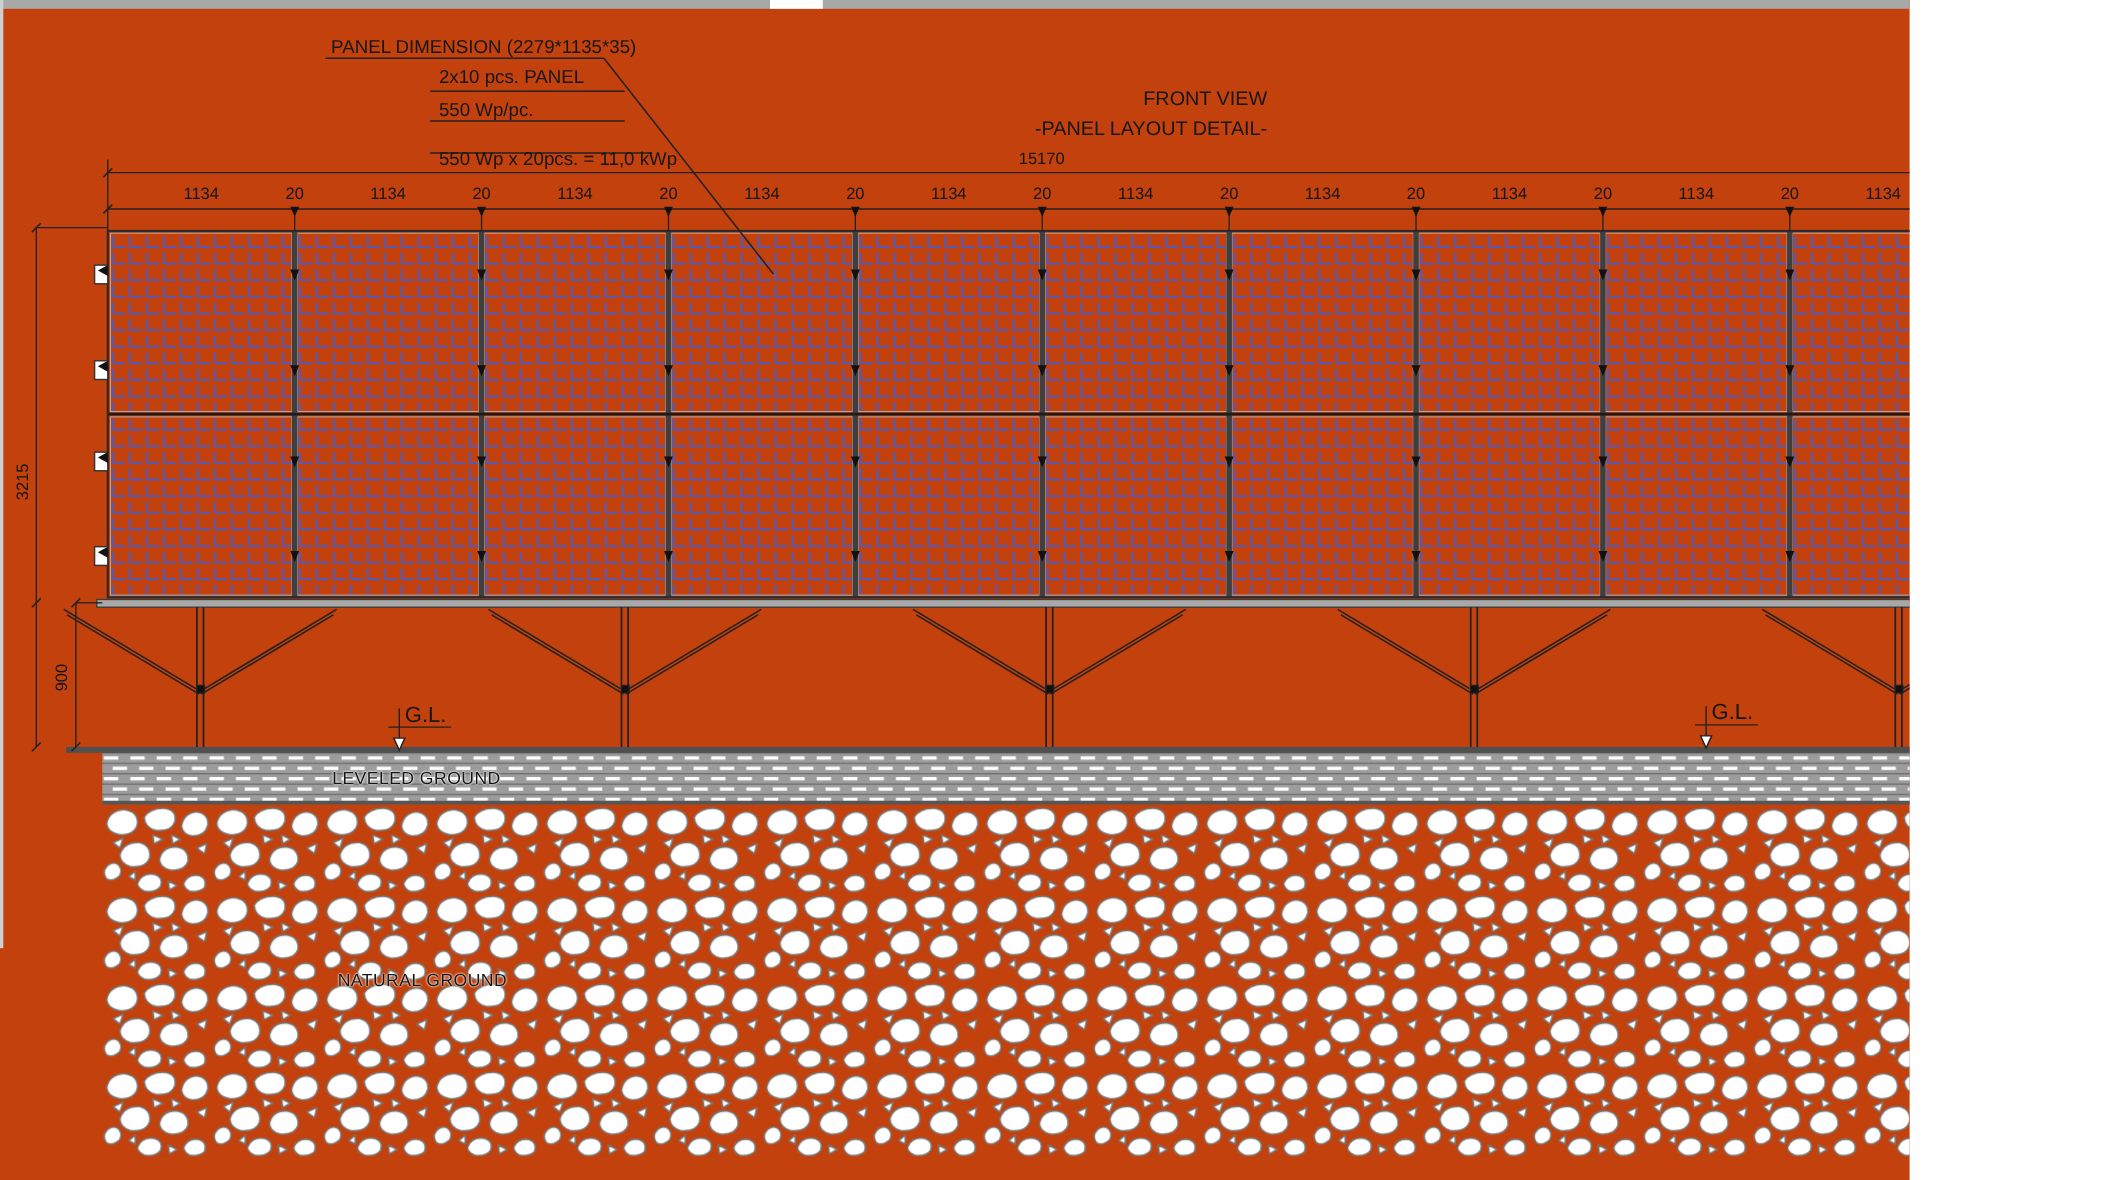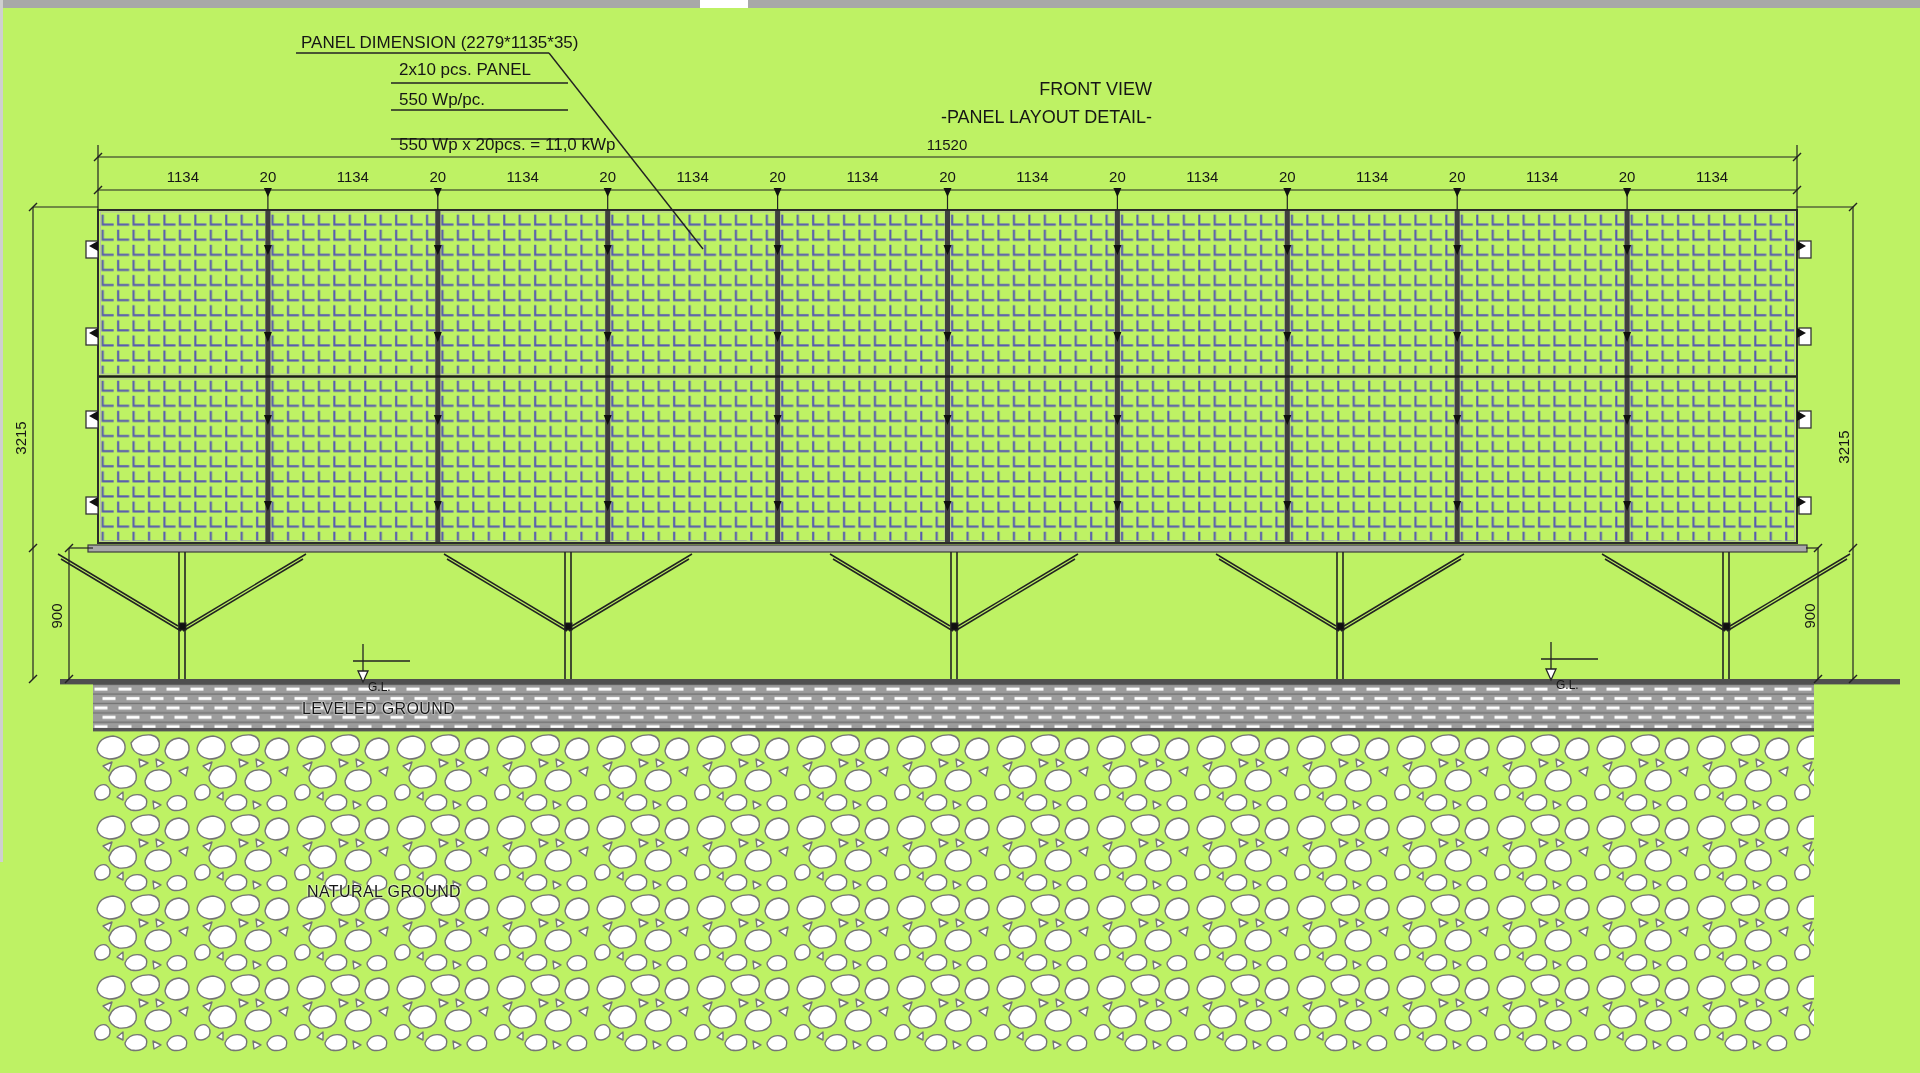--- a/index.html
+++ b/index.html
@@ -1,25 +1,25 @@
 <!DOCTYPE html>
 <html><head>
 <meta charset="utf-8">
 <style>
   html,body{margin:0;padding:0;background:#fff;}
-  #canvas{position:relative;width:1920px;height:1073px;background:#bef264;overflow:hidden;
+  #canvas{position:relative;width:1736px;height:1073px;background:#c2410c;overflow:hidden;
           font-family:"Liberation Sans",sans-serif;}
   #linework{position:absolute;left:0;top:0;}
   .lbl{position:absolute;color:#161616;white-space:nowrap;line-height:1.05;
        font-family:"Liberation Sans",sans-serif;}
   .note{font-size:17px;}
   .title{font-size:18px;text-align:right;width:420px;}
   .dimlabel{font-size:15px;text-align:center;width:80px;}
   .rot{transform:translate(-50%,-50%) rotate(-90deg);transform-origin:center;}
-  .gl{font-size:12px;margin-top:41px;}
+  .gl{font-size:20px;}
   .groundlbl{font-size:16px;letter-spacing:0.4px;text-shadow:0 0 2px #ffffff,0 0 2px #ffffff;}
   .topbar{position:absolute;left:0;top:0;width:1920px;height:8px;background:#a8a8a8;}
   .topbar-notch{position:absolute;left:700px;top:0;width:48px;height:8px;background:#ffffff;}
   .leftedge{position:absolute;left:0;top:0;width:3px;height:862px;background:#cfcfcf;}
 </style>
 </head>
 <body>
 
 <div id="canvas">
 
@@ -256,21 +256,21 @@
   </svg>
 
   <div class="lbl note" style="left:301px;top:34px;">PANEL DIMENSION (2279*1135*35)</div>
   <div class="lbl note" style="left:399px;top:61px;">2x10 pcs. PANEL</div>
   <div class="lbl note" style="left:399px;top:91px;text-align:right;">550 Wp/pc.</div>
   <div class="lbl note" style="left:399px;top:118px;margin-top:18px;">550 Wp x 20pcs. = 11,0 kWp</div>
 
   <div class="lbl title" style="left:732px;top:80px;">FRONT VIEW</div>
   <div class="lbl title" style="left:732px;top:108px;">-PANEL LAYOUT DETAIL-</div>
 
-  <div class="lbl dimlabel" style="left:907px;top:137px;">11520</div>
+  <div class="lbl dimlabel" style="left:907px;top:137px;">15170</div>
 
   <div class="lbl dimlabel rot" style="left:21px;top:438px;">3215</div>
   <div class="lbl dimlabel rot" style="left:1844px;top:447px;">3215</div>
   <div class="lbl dimlabel rot" style="left:57px;top:616px;">900</div>
   <div class="lbl dimlabel rot" style="left:1810px;top:616px;">900</div>
 
   <div class="lbl gl" style="left:368px;top:640px;">G.L.</div>
   <div class="lbl gl" style="left:1556px;top:638px;">G.L.</div>
 
   <div class="lbl groundlbl" style="left:302px;top:701px;">LEVELED GROUND</div>

